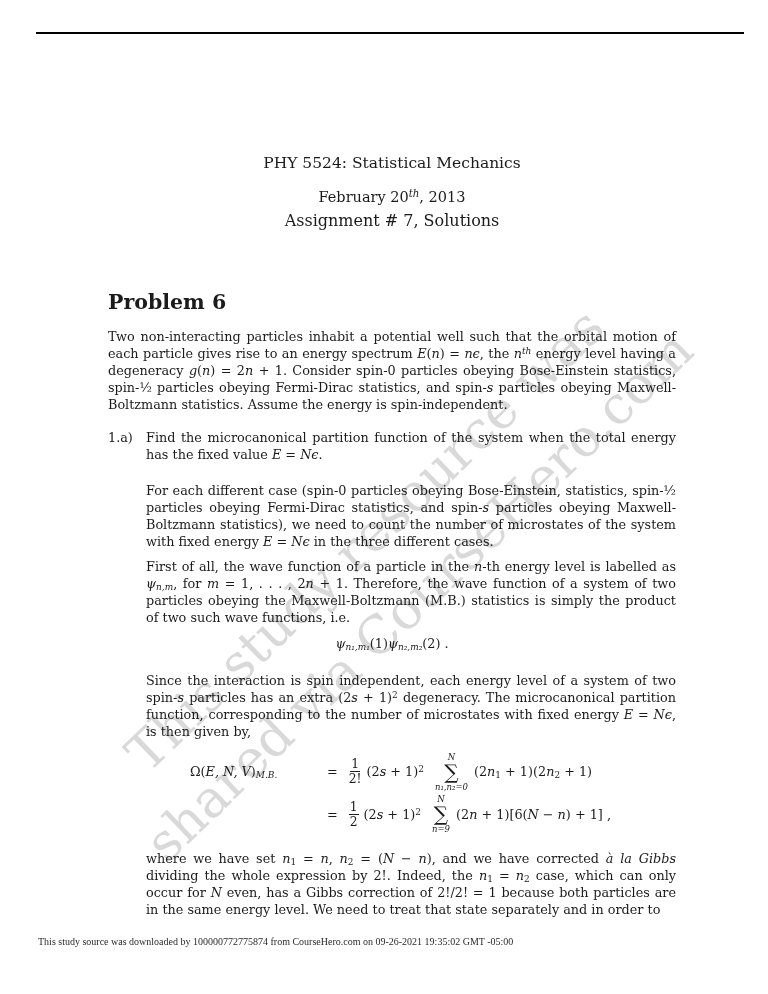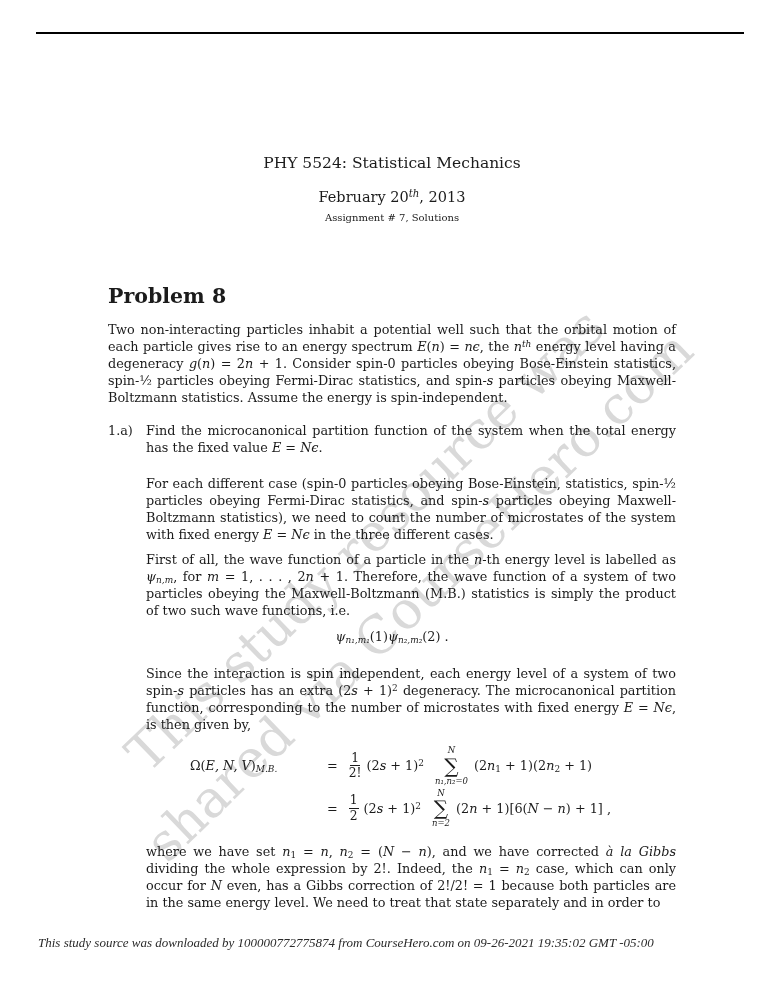--- a/index.html
+++ b/index.html
@@ -6,21 +6,21 @@
   .page{position:relative;width:768px;height:994px;background:#ffffff;overflow:hidden;
         font-family:"DejaVu Serif",serif;color:#1b1b1b;}
   .top-rule{position:absolute;left:36px;top:32px;width:708px;height:0;border-top:2px solid #000;}
   .watermark{position:absolute;left:392px;top:568px;transform:translate(-50%,-50%) rotate(-44deg);
              color:#d9d9d9;font-size:52px;line-height:1.5;text-align:center;white-space:nowrap;
              z-index:0;pointer-events:none;}
   .content{position:absolute;left:108px;top:8px;width:568px;z-index:1;}
   .tcenter{text-align:center;}
   .t1{margin-top:147px;font-size:15.5px;line-height:1.05;}
   .t2{margin-top:19px;font-size:14.5px;line-height:1.05;}
-  .t3{margin-top:8px;font-size:10px;line-height:1.05;}
+  .t3{margin-top:8px;font-size:16px;line-height:1.05;}
   .prob-heading{margin:62px 0 0 0;font-size:20.5px;line-height:1;font-weight:bold;}
   .para{font-size:12.8px;line-height:17px;text-align:justify;}
   .intro{margin-top:15px;}
   .item{display:flex;margin-top:16px;}
   .item-label{width:38px;flex:none;font-weight:normal;font-size:12.8px;line-height:17px;}
   .item-body{flex:1;}
   .indent{margin-left:38px;}
   .p1{margin-top:19px;}
   .p2{margin-top:8px;}
   .p3{margin-top:18px;}
@@ -36,42 +36,42 @@
   .frac .num{border-bottom:1px solid #1b1b1b;padding:0 1px;}
   .pre{margin-right:5px;white-space:nowrap;}
   .post{white-space:nowrap;}
   .sum{display:inline-flex;flex-direction:column;align-items:center;line-height:1;margin:0 6px;}
   .sum .lim{font-size:8.5px;font-style:italic;line-height:1.2;white-space:nowrap;}
   .sum .sym{font-size:20px;line-height:1;}
   sup,sub{font-size:70%;line-height:0;}
   sup{vertical-align:0.45em;}
   sub{vertical-align:-0.25em;}
   .footer{position:absolute;left:38px;top:936px;z-index:1;
-          font-family:"Liberation Serif",serif;font-size:13px;color:#2a2a2a;line-height:1.1;font-style:italic;}
+          font-family:"Liberation Serif",serif;font-size:10px;color:#2a2a2a;line-height:1.1;}
   .footer .url{margin-top:26px;}
 </style>
 </head>
 <body>
 
 <div class="page">
 
   <div class="top-rule"></div>
 
   <div class="watermark">
     <div>This study resource was</div>
     <div>shared via CourseHero.com</div>
   </div>
 
   <div class="content">
 
     <div class="t1 tcenter">PHY 5524: Statistical Mechanics</div>
     <div class="t2 tcenter"><span>February 20</span><sup style="font-style: italic;">th</sup><span>, 2013</span></div>
     <div class="t3 tcenter">Assignment # 7, Solutions</div>
 
-    <div class="prob-heading">Problem 8</div>
+    <div class="prob-heading">Problem 6</div>
 
     <div class="para intro"><span>Two non-interacting particles inhabit a potential well such that the orbital motion of each particle gives rise to an energy spectrum </span><span style="font-style: italic;">E</span><span>(</span><span style="font-style: italic;">n</span><span>) = </span><span style="font-style: italic;">nϵ</span><span>, the </span><span style="font-style: italic;">n</span><sup style="font-style: italic;">th</sup><span> energy level having a degeneracy </span><span style="font-style: italic;">g</span><span>(</span><span style="font-style: italic;">n</span><span>) = 2</span><span style="font-style: italic;">n</span><span> + 1. Consider spin-0 particles obeying Bose-Einstein statistics, spin-</span><span>½</span><span> particles obeying Fermi-Dirac statistics, and spin-</span><span style="font-style: italic;">s</span><span> particles obeying Maxwell-Boltzmann statistics. Assume the energy is spin-independent.</span></div>
 
     <div class="item">
       <div class="item-label">1.a)</div>
       <div class="item-body para"><span>Find the microcanonical partition function of the system when the total energy has the fixed value </span><span style="font-style: italic;">E</span><span> = </span><span style="font-style: italic;">Nϵ</span><span>.</span></div>
     </div>
 
     <div class="para indent p1"><span>For each different case (spin-0 particles obeying Bose-Einstein, statistics, spin-</span><span>½</span><span> particles obeying Fermi-Dirac statistics, and spin-</span><span style="font-style: italic;">s</span><span> particles obeying Maxwell-Boltzmann statistics), we need to count the number of microstates of the system with fixed energy </span><span style="font-style: italic;">E</span><span> = </span><span style="font-style: italic;">Nϵ</span><span> in the three different cases.</span></div>
 
@@ -103,21 +103,21 @@
         <span class="eq-lhs"></span>
         <span class="eq-eq">=</span>
         <span class="frac">
           <span class="num">1</span>
           <span class="den">2</span>
         </span>
         <span class="pre"><span>(2</span><span style="font-style: italic;">s</span><span> + 1)</span><sup>2</sup></span>
         <span class="sum">
           <span class="lim">N</span>
           <span class="sym">∑</span>
-          <span class="lim">n=2</span>
+          <span class="lim">n=9</span>
         </span>
         <span class="post"><span>(2</span><span style="font-style: italic;">n</span><span> + 1)[6(</span><span style="font-style: italic;">N − n</span><span>) + 1] ,</span></span>
       </div>
 
     </div>
 
     <div class="para indent p4"><span>where we have set </span><span style="font-style: italic;">n</span><sub>1</sub><span> = </span><span style="font-style: italic;">n</span><span>, </span><span style="font-style: italic;">n</span><sub>2</sub><span> = (</span><span style="font-style: italic;">N − n</span><span>), and we have corrected </span><span style="font-style: italic;">à la Gibbs</span><span> dividing the whole expression by 2!. Indeed, the </span><span style="font-style: italic;">n</span><sub>1</sub><span> = </span><span style="font-style: italic;">n</span><sub>2</sub><span> case, which can only occur for </span><span style="font-style: italic;">N</span><span> even, has a Gibbs correction of 2!/2! = 1 because both particles are in the same energy level. We need to treat that state separately and in order to</span></div>
 
   </div>
 

